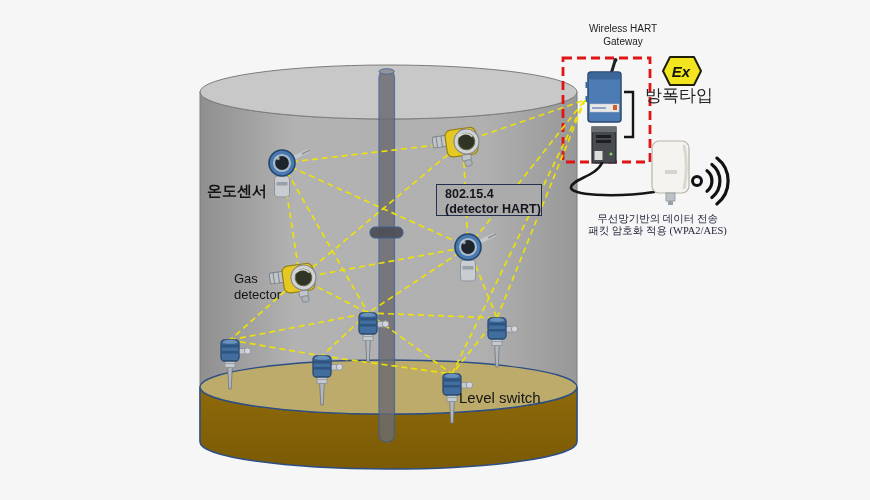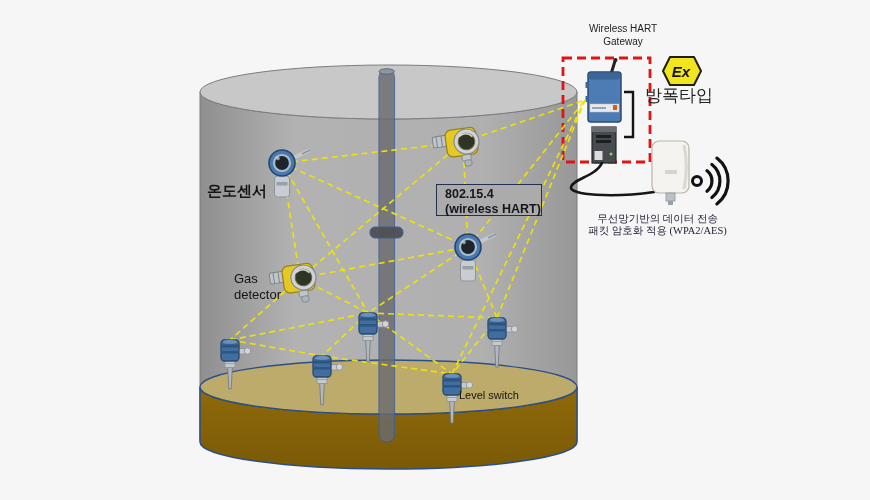--- a/index.html
+++ b/index.html
@@ -3,21 +3,21 @@
 <meta charset="utf-8">
 <style>
   html,body{margin:0;padding:0;background:#e9e9e9;}
   .stage{position:relative;width:870px;height:500px;background:#f5f6f5;overflow:hidden;
          font-family:"Liberation Sans",sans-serif;color:#1a1a1a;}
   .stage svg{position:absolute;left:0;top:0;}
   svg text{font-family:"Liberation Sans",sans-serif;}
   .lbl{position:absolute;white-space:pre-line;color:#141414;}
   #lbl-temp{left:193px;top:182px;width:74px;text-align:right;font-size:15px;font-weight:600;}
   #lbl-gas{left:234px;top:271px;font-size:13px;line-height:15.5px;}
-  #lbl-level{left:459px;top:389px;font-size:11px;}
+  #lbl-level{left:459px;top:389px;font-size:15px;}
   #box-protocol{position:absolute;left:436px;top:184px;width:96px;height:28px;
       background:#ababab;border:1.5px solid #24304f;padding:2px 0 0 8px;
       font-size:12.5px;font-weight:700;line-height:14.5px;color:#15151e;}
   #lbl-gateway{left:558px;top:23px;width:130px;text-align:center;font-size:10px;line-height:12.5px;color:#222;}
   #lbl-ex{left:645px;top:84px;width:68px;text-align:center;font-size:17px;color:#222;}
   #lbl-bridge{left:601px;top:187px;width:82px;text-align:center;font-size:11.5px;line-height:12.5px;color:#222;}
   #lbl-note{left:560px;top:213px;width:195px;text-align:center;font-size:10.5px;line-height:12px;color:#23233c;font-family:Liberation Serif, serif;}
 </style>
 </head>
 <body>
@@ -220,21 +220,21 @@
       </g>
   </svg>
 
   <div class="lbl" id="lbl-temp">온도센서</div>
   <div class="lbl" id="lbl-gas">Gas
 detector</div>
   <div class="lbl" id="lbl-level">Level switch</div>
 
   <div id="box-protocol">
     <div>802.15.4</div>
-    <div>(wireless HART)</div>
+    <div>(detector HART)</div>
   </div>
 
   <div class="lbl" id="lbl-gateway">Wireless HART
 Gateway</div>
   <div class="lbl" id="lbl-ex">방폭타입</div>
   <div class="lbl" id="lbl-note">무선망기반의 데이터 전송
 패킷 암호화 적용 (WPA2/AES)</div>
 </div>
 
 </body></html>

